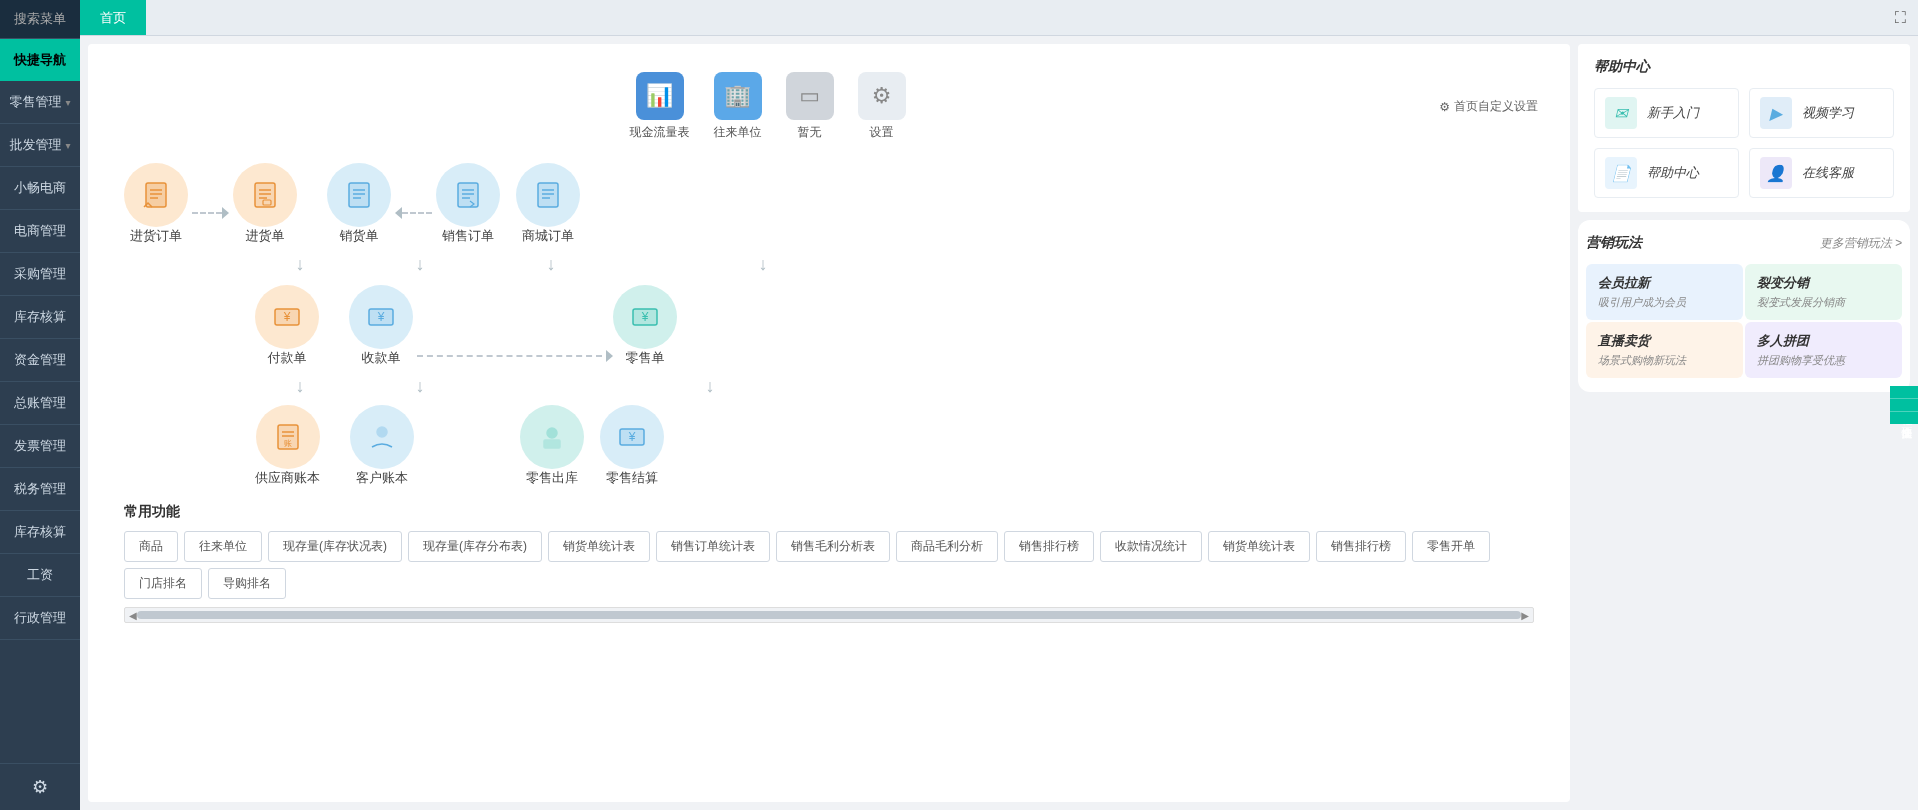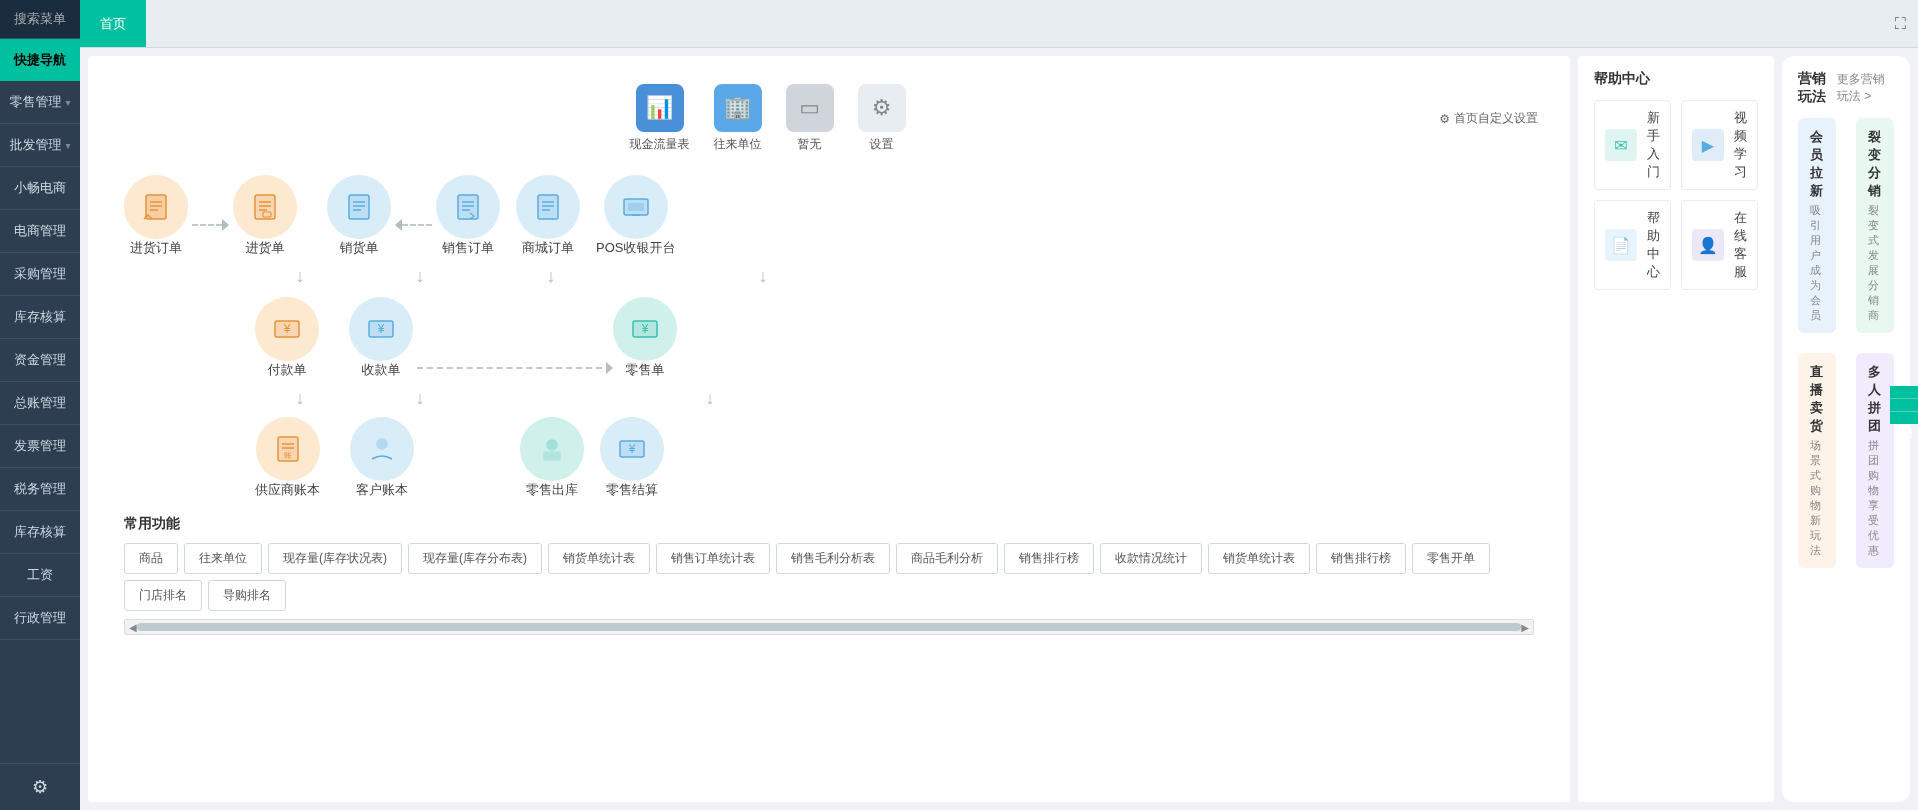--- a/index.html
+++ b/index.html
@@ -63,21 +63,21 @@
       flex-direction: column;
       overflow: hidden;
     }
 
     
     .tab-bar {
       background: #e8edf2;
       display: flex;
       align-items: center;
       border-bottom: 1px solid #d0d7e0;
-      height: 48px;
+      height: 36px;
       flex-shrink: 0;
     }
     .tab-item {
       padding: 0 20px;
       height: 100%;
       display: flex;
       align-items: center;
       font-size: 13px;
       cursor: pointer;
       background: #00c0a0;
@@ -107,23 +107,24 @@
       overflow-y: auto;
       padding: 16px;
     }
 
     
     .right-panel {
       width: 340px;
       flex-shrink: 0;
       padding: 8px 8px 8px 0;
       display: flex;
-      flex-direction: row;
+      flex-direction: column;
       gap: 8px;
       overflow-y: auto;
+      font-style: italic;
     }
 
     
     .quick-icons-bar {
       background: #fff;
       border-radius: 4px;
       padding: 12px 16px;
       display: flex;
       align-items: center;
       gap: 24px;
@@ -259,37 +260,37 @@
     }
     .hi-teal { background: #e0f5f2; color: #3abfb0; }
     .hi-blue { background: #e0edf8; color: #5aace0; }
     .hi-lblue { background: #e8f4fd; color: #5aace0; }
     .hi-purple { background: #ede8f8; color: #8a6dd0; }
 
     
     .marketing-section {
       background: #fff;
       border-radius: 12px;
-      padding: 14px 16px;
+      padding: 14px 8px;
     }
     .marketing-header {
       display: flex;
       align-items: center;
       justify-content: space-between;
       margin-bottom: 12px;
     }
     .more-link {
       font-size: 12px;
       color: #888;
       cursor: pointer;
     }
     .marketing-grid {
       display: grid;
       grid-template-columns: 1fr 1fr;
-      gap: 20px;
+      gap: 2px;
     }
     .marketing-card {
       border-radius: 6px;
       padding: 10px 12px;
       cursor: pointer;
     }
     .mc-blue { background: #e8f2fd; }
     .mc-green { background: #e8f8f0; }
     .mc-orange { background: #fef3e8; }
     .mc-purple { background: #f0ecfd; }
@@ -480,31 +481,20 @@
                 <line x1="10" y1="11" x2="22" y2="11" stroke="#5aace0" stroke-width="1.5"></line>
                 <line x1="10" y1="15" x2="22" y2="15" stroke="#5aace0" stroke-width="1.5"></line>
                 <line x1="10" y1="19" x2="18" y2="19" stroke="#5aace0" stroke-width="1.5"></line>
               </svg>
             </div>
             <div class="flow-label">商城订单</div>
           </div>
 
           <div style="width:16px;"></div>
 
-          <div class="node-col">
-            <div class="flow-circle circle-blue">
-              <svg width="32" height="32" viewBox="0 0 32 32" fill="none">
-                <rect x="4" y="8" width="24" height="16" rx="2" fill="#5aace0" opacity="0.2"></rect>
-                <rect x="4" y="8" width="24" height="16" rx="2" stroke="#5aace0" stroke-width="1.5" fill="none"></rect>
-                <rect x="8" y="12" width="16" height="8" rx="1" fill="#5aace0" opacity="0.3"></rect>
-                <line x1="12" y1="24" x2="20" y2="24" stroke="#5aace0" stroke-width="1.5"></line>
-              </svg>
-            </div>
-            <div class="flow-label">POS收银开台</div>
-          </div>
         </div>
 
         <div style="display:flex; align-items:flex-start; gap:0; margin-bottom:10px;">
 
           <div style="min-width:90px;"></div>
 
           <div style="display:flex;flex-direction:column;align-items:center;min-width:90px; margin-left:41px;">
             <div style="color:#b0bec5;font-size:18px;line-height:1;margin-bottom:2px;">↓</div>
           </div>
           <div style="min-width:30px;"></div>

